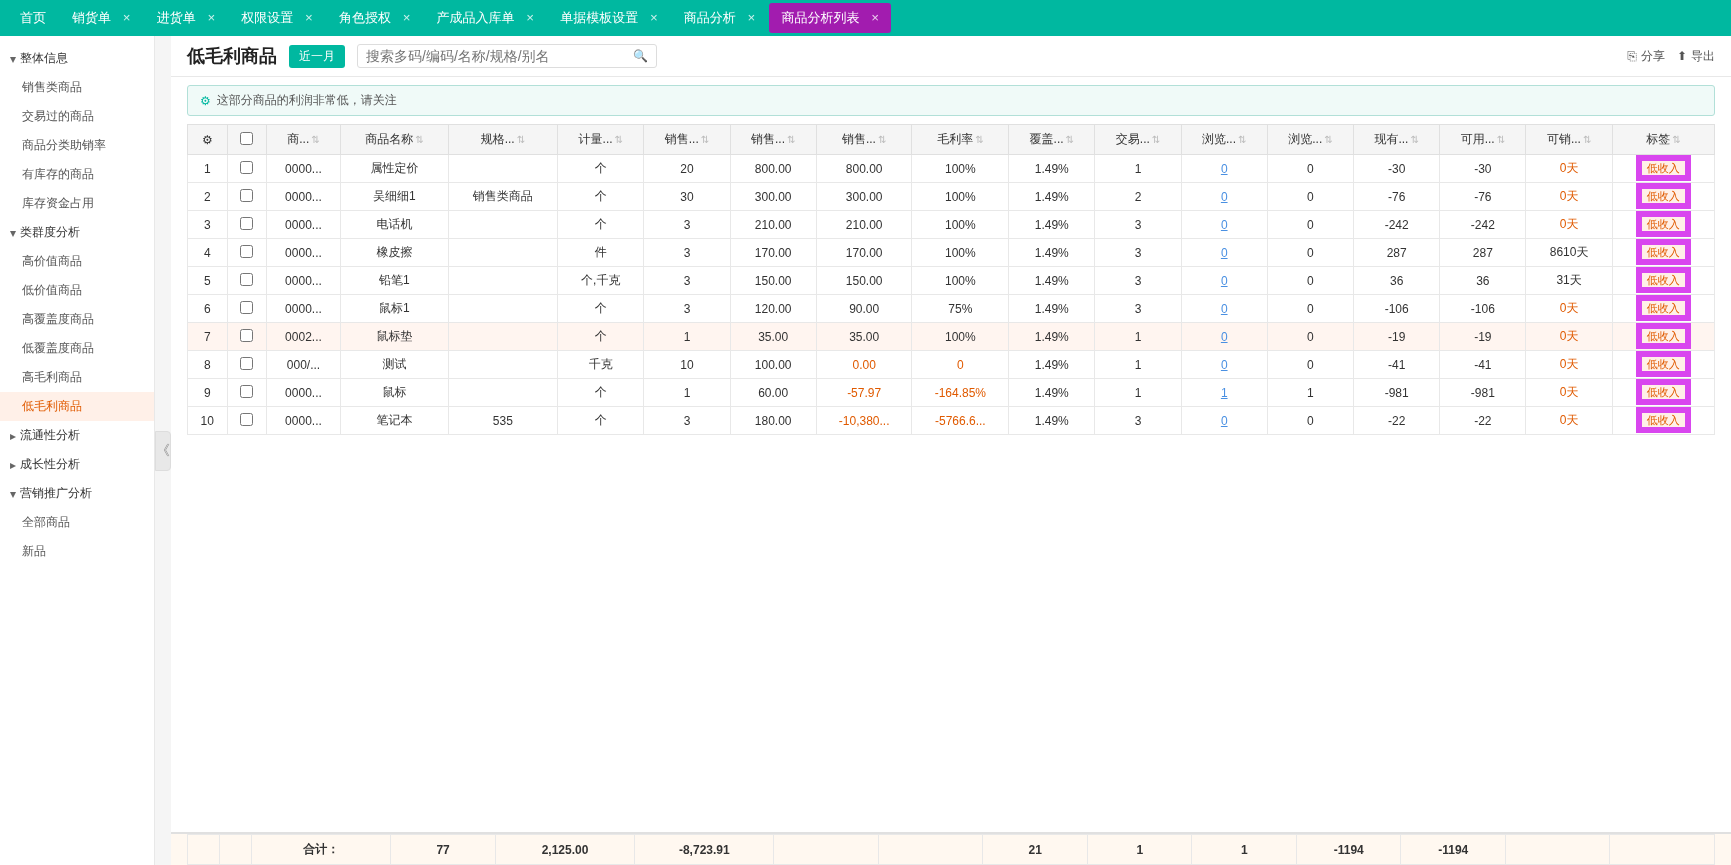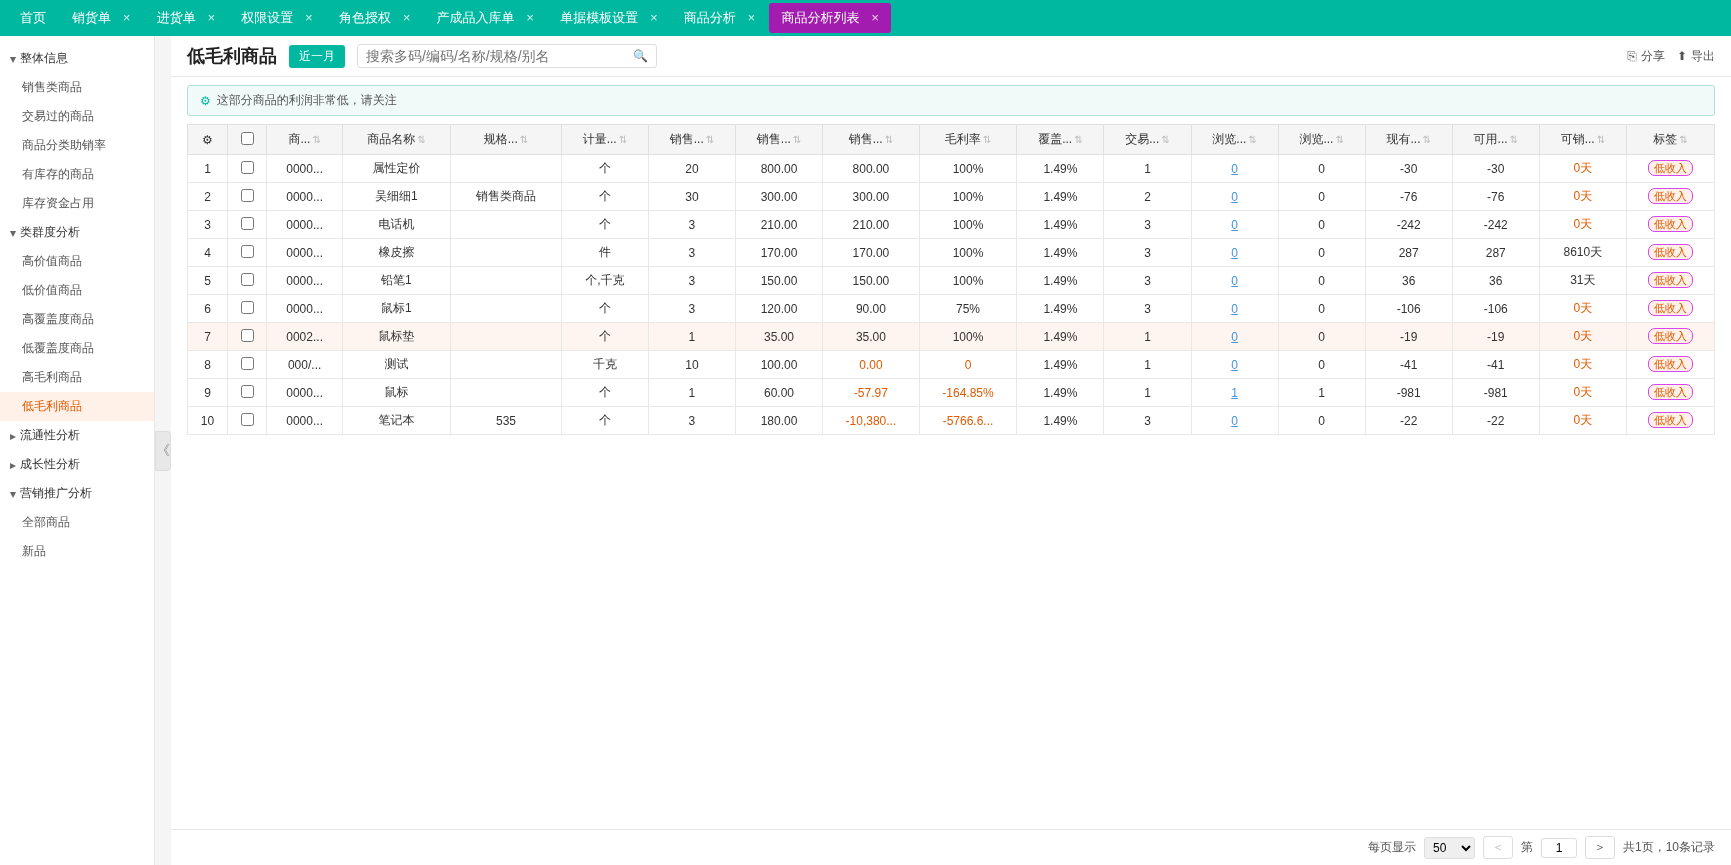--- a/index.html
+++ b/index.html
@@ -161,22 +161,22 @@
       text-align: center;
       color: #333;
       white-space: nowrap;
     }
     tbody tr.highlighted { background: #fff5f0; }
     tbody tr.highlighted td { background: #fff5f0; }
 
     .tag-low-income {
       background: #fff0e8;
       color: #e05a00;
-      border: 1px solid #d946ef;
-      border-radius: 7px;
+      border: 6px solid #d946ef;
+      border-radius: 0;
       padding: 1px 5px;
       font-size: 11px;
     }
     .text-link { color: #4a90e2; text-decoration: underline; cursor: pointer; }
 
     
     .table-footer {
       border-top: 2px solid #e0e0e0;
       background: #fff8f0;
       padding: 0 16px;
@@ -552,29 +552,41 @@
       <td>0</td>
       <td>-22</td>
       <td>-22</td>
       <td style="color:#e05a00">0天</td>
       <td><span class="tag-low-income">低收入</span></td>
     </tr>
           </tbody>
       </table>
     </div>
 
-
-    <div class="pagination-bar">
-      <span>每页显示</span>
-      <select>
-        <option>50</option>
-        <option>20</option>
-        <option>100</option>
-      </select>
-      <button class="page-nav-btn" disabled="">＜</button>
-      <span>第</span>
-      <input class="page-input" type="text" value="1" style="">
-      <button class="page-nav-btn">＞</button>
-      <span>共1页，10条记录</span>
-    </div>
+    <div class="table-footer">
+      <table style="width:100%;">
+        <tbody>
+          <tr class="total-row">
+            <td style="width:32px;"></td>
+            <td style="width:32px;"></td>
+            <td style="min-width:80px;" colspan="4">
+              <span>合计：</span>
+            </td>
+            <td style="min-width:60px;">77</td>
+            <td style="min-width:80px;">2,125.00</td>
+            <td style="min-width:80px;">-8,723.91</td>
+            <td style="min-width:60px;"></td>
+            <td style="min-width:60px;"></td>
+            <td style="min-width:60px;">21</td>
+            <td style="min-width:60px;">1</td>
+            <td style="min-width:60px;">1</td>
+            <td style="min-width:60px;">-1194</td>
+            <td style="min-width:60px;">-1194</td>
+            <td style="min-width:60px;"></td>
+            <td style="min-width:60px;"></td>
+          </tr>
+        </tbody>
+      </table>
+    </div>
+
 
   </div>
 </div>
 
 </body></html>

